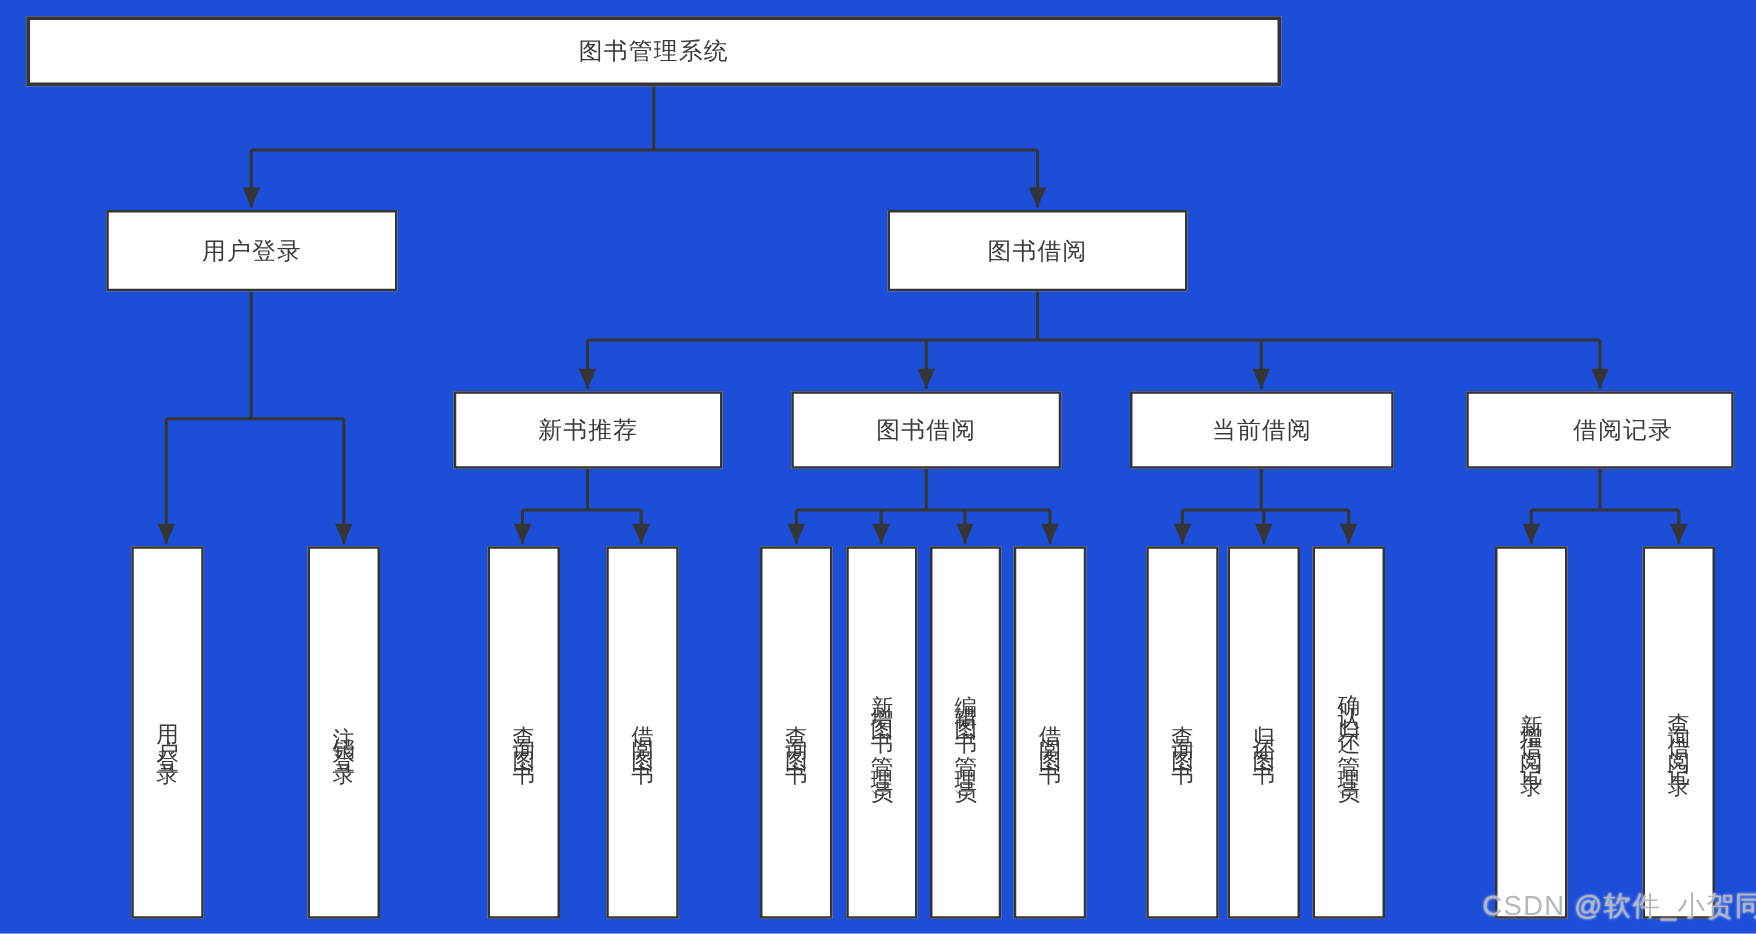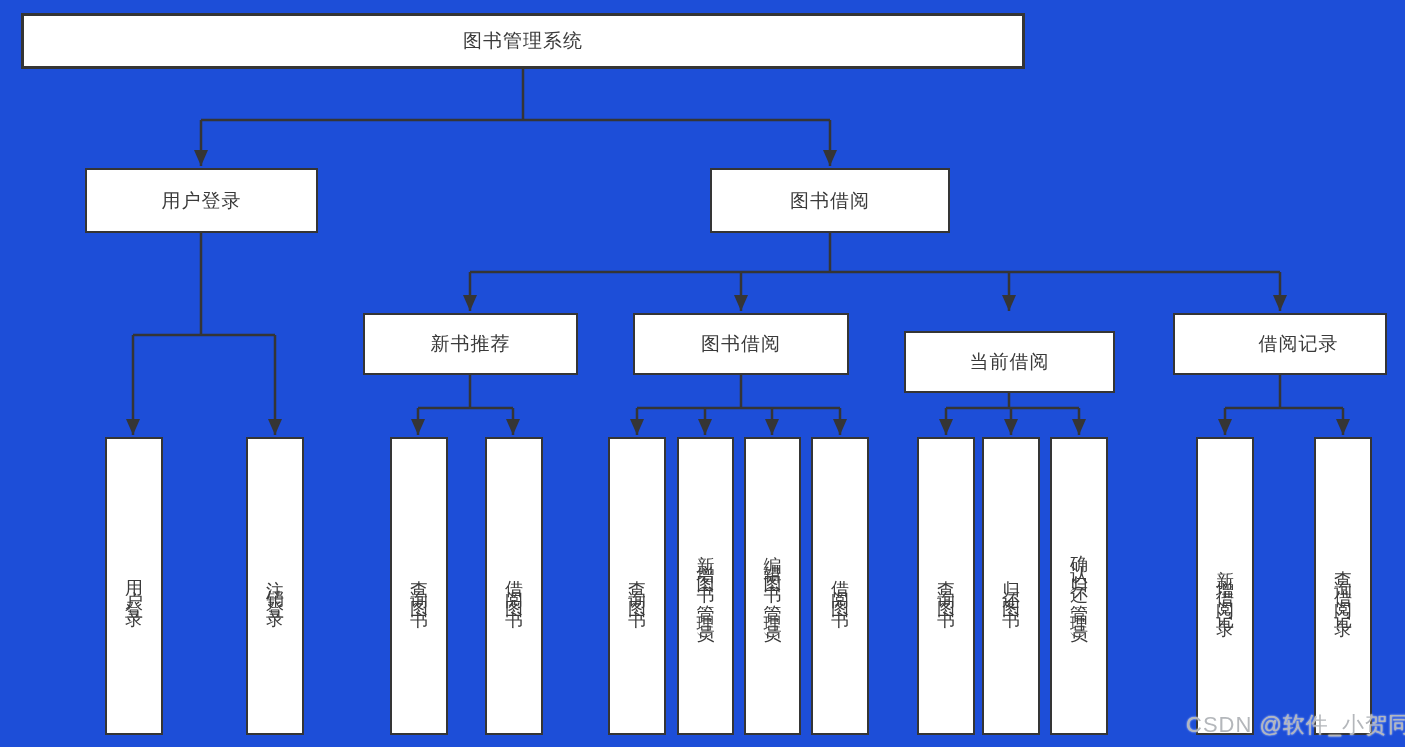--- a/index.html
+++ b/index.html
@@ -113,21 +113,21 @@
   <div class="box" style="left:710px;top:168px;width:240px;height:65px;border-width:2.5px;">
     <span class="h-label">图书借阅</span>
   </div>
 
   <div class="box" style="left:633px;top:313px;width:216px;height:62px;border-width:2.5px;">
     <span class="h-label">图书借阅</span>
   </div>
   <div class="box" style="left:363px;top:313px;width:215px;height:62px;border-width:2.5px;">
     <span class="h-label">新书推荐</span>
   </div>
-  <div class="box" style="left:904px;top:331px;width:211px;height:62px;border-width:2.5px;">
+  <div class="box" style="left:904px;top:313px;width:211px;height:62px;border-width:2.5px;">
     <span class="h-label">当前借阅</span>
   </div>
   <div class="box" style="left:1173px;top:313px;width:214px;height:62px;border-width:2.5px;padding-left:37px;">
     <span class="h-label">借阅记录</span>
   </div>
 
   <div class="box leaf" style="left:105px;">
     <span class="v-label">用户登录</span>
   </div>
   <div class="box leaf" style="left:246px;">

